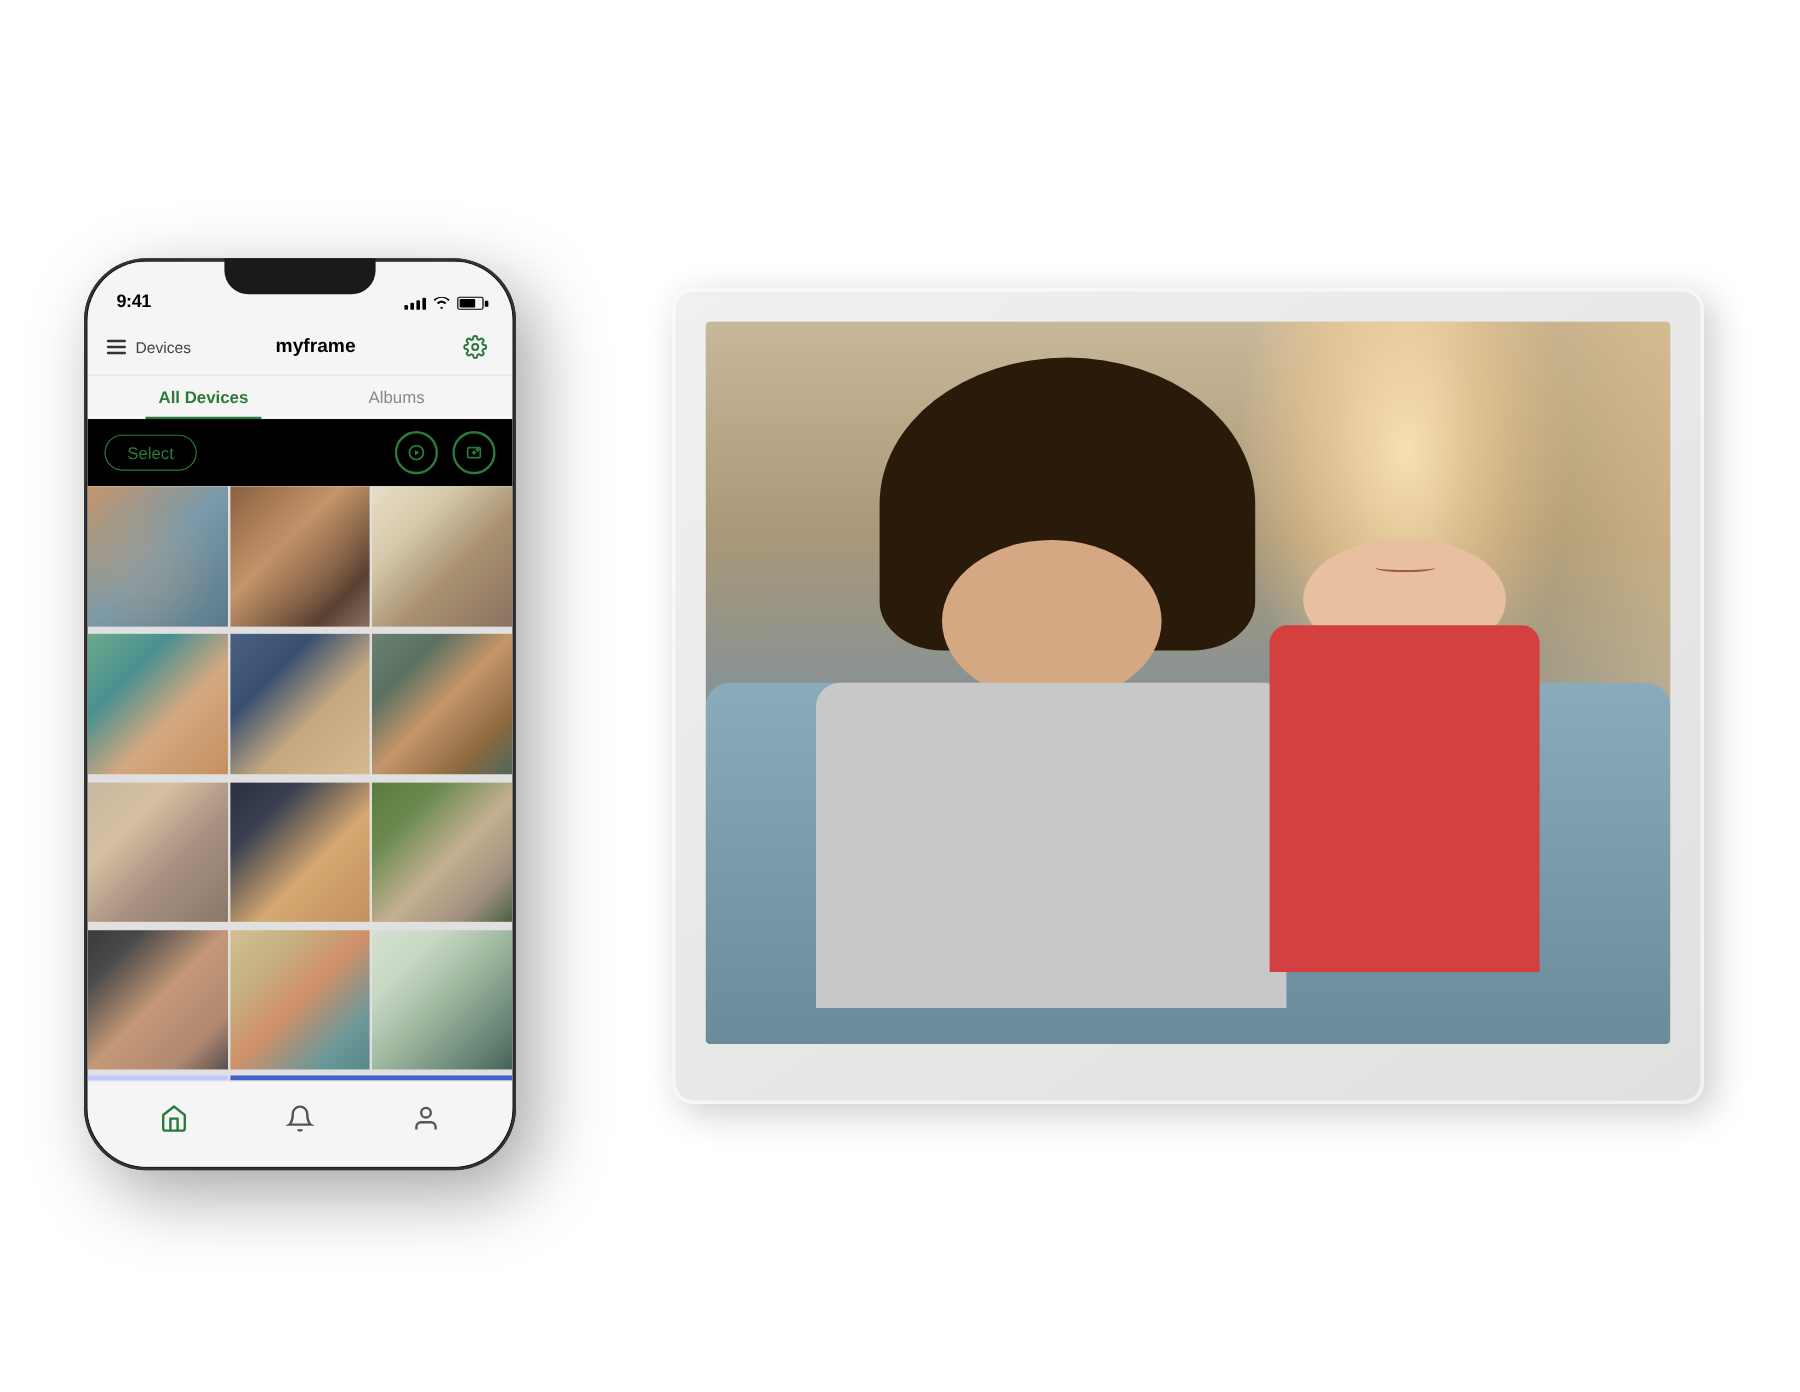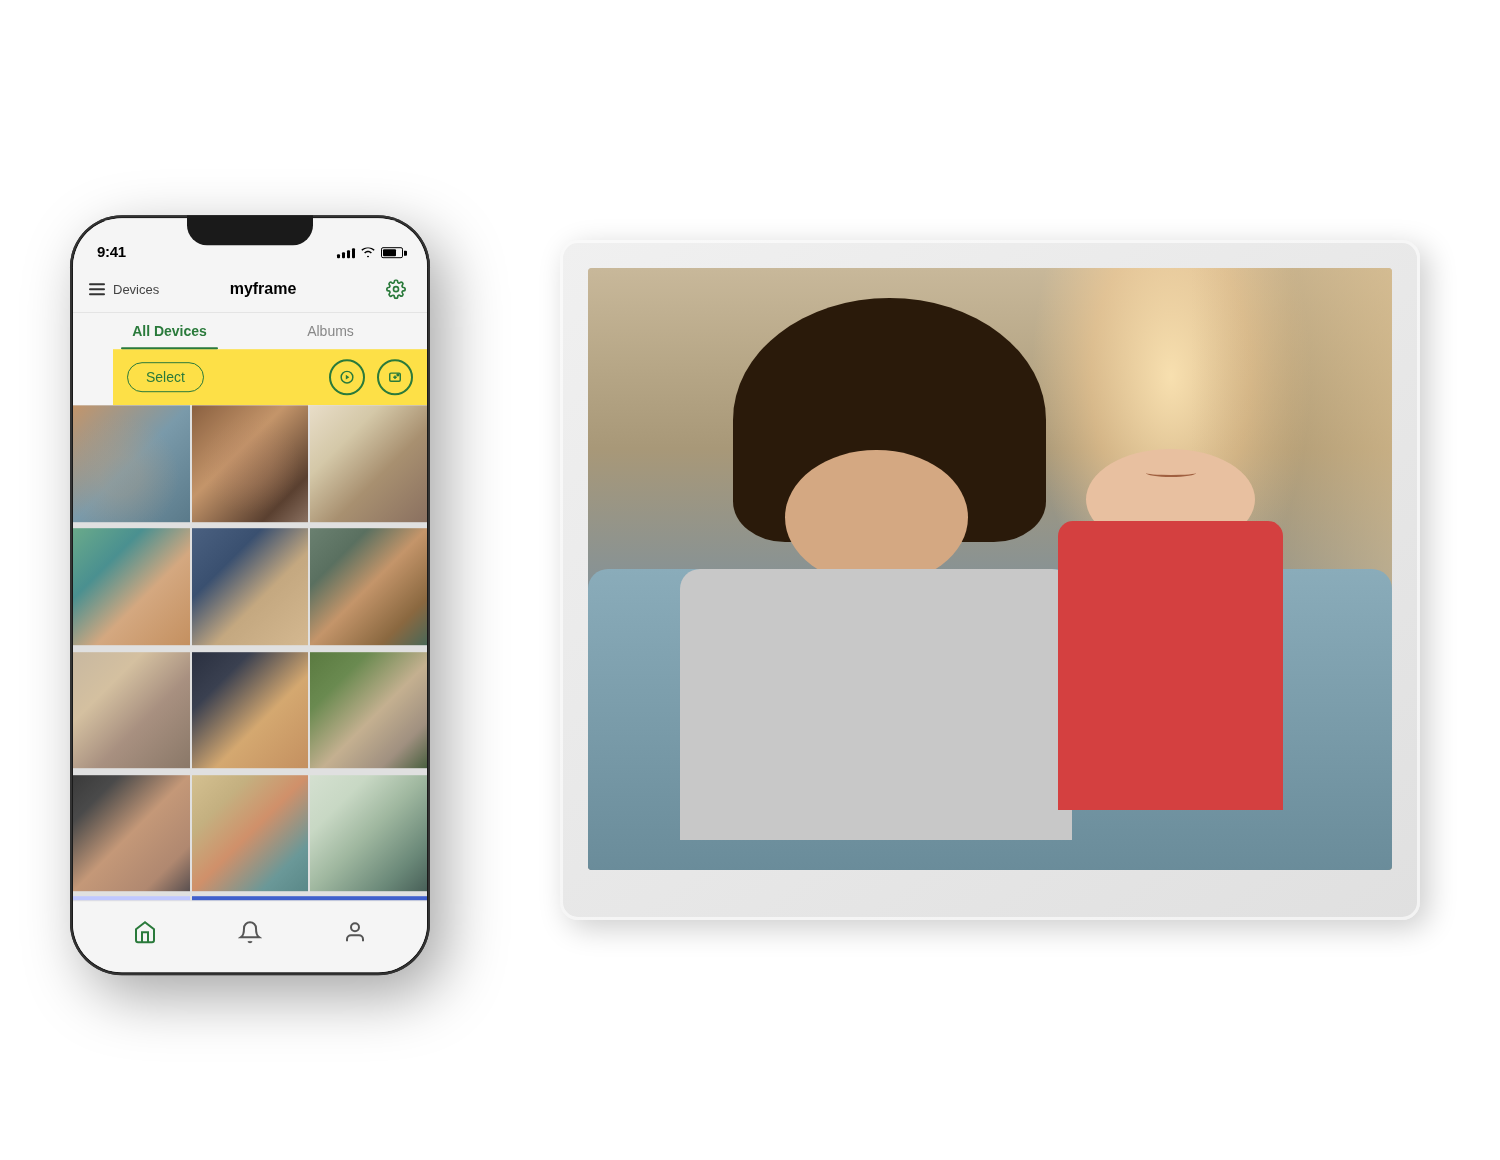--- a/index.html
+++ b/index.html
@@ -259,23 +259,22 @@
       background: #2a7a3b;
       border-radius: 2px;
     }
 
     
     .action-row {
       display: flex;
       align-items: center;
       padding: 10px 14px;
       gap: 12px;
-      background: #fde047;
+      background: #000000;
       flex-shrink: 0;
-      margin-left: 40px;
     }
 
     .select-btn {
       border: 1.5px solid #2a7a3b;
       color: #2a7a3b;
       background: transparent;
       padding: 6px 18px;
       border-radius: 20px;
       font-size: 14px;
       font-weight: 500;

